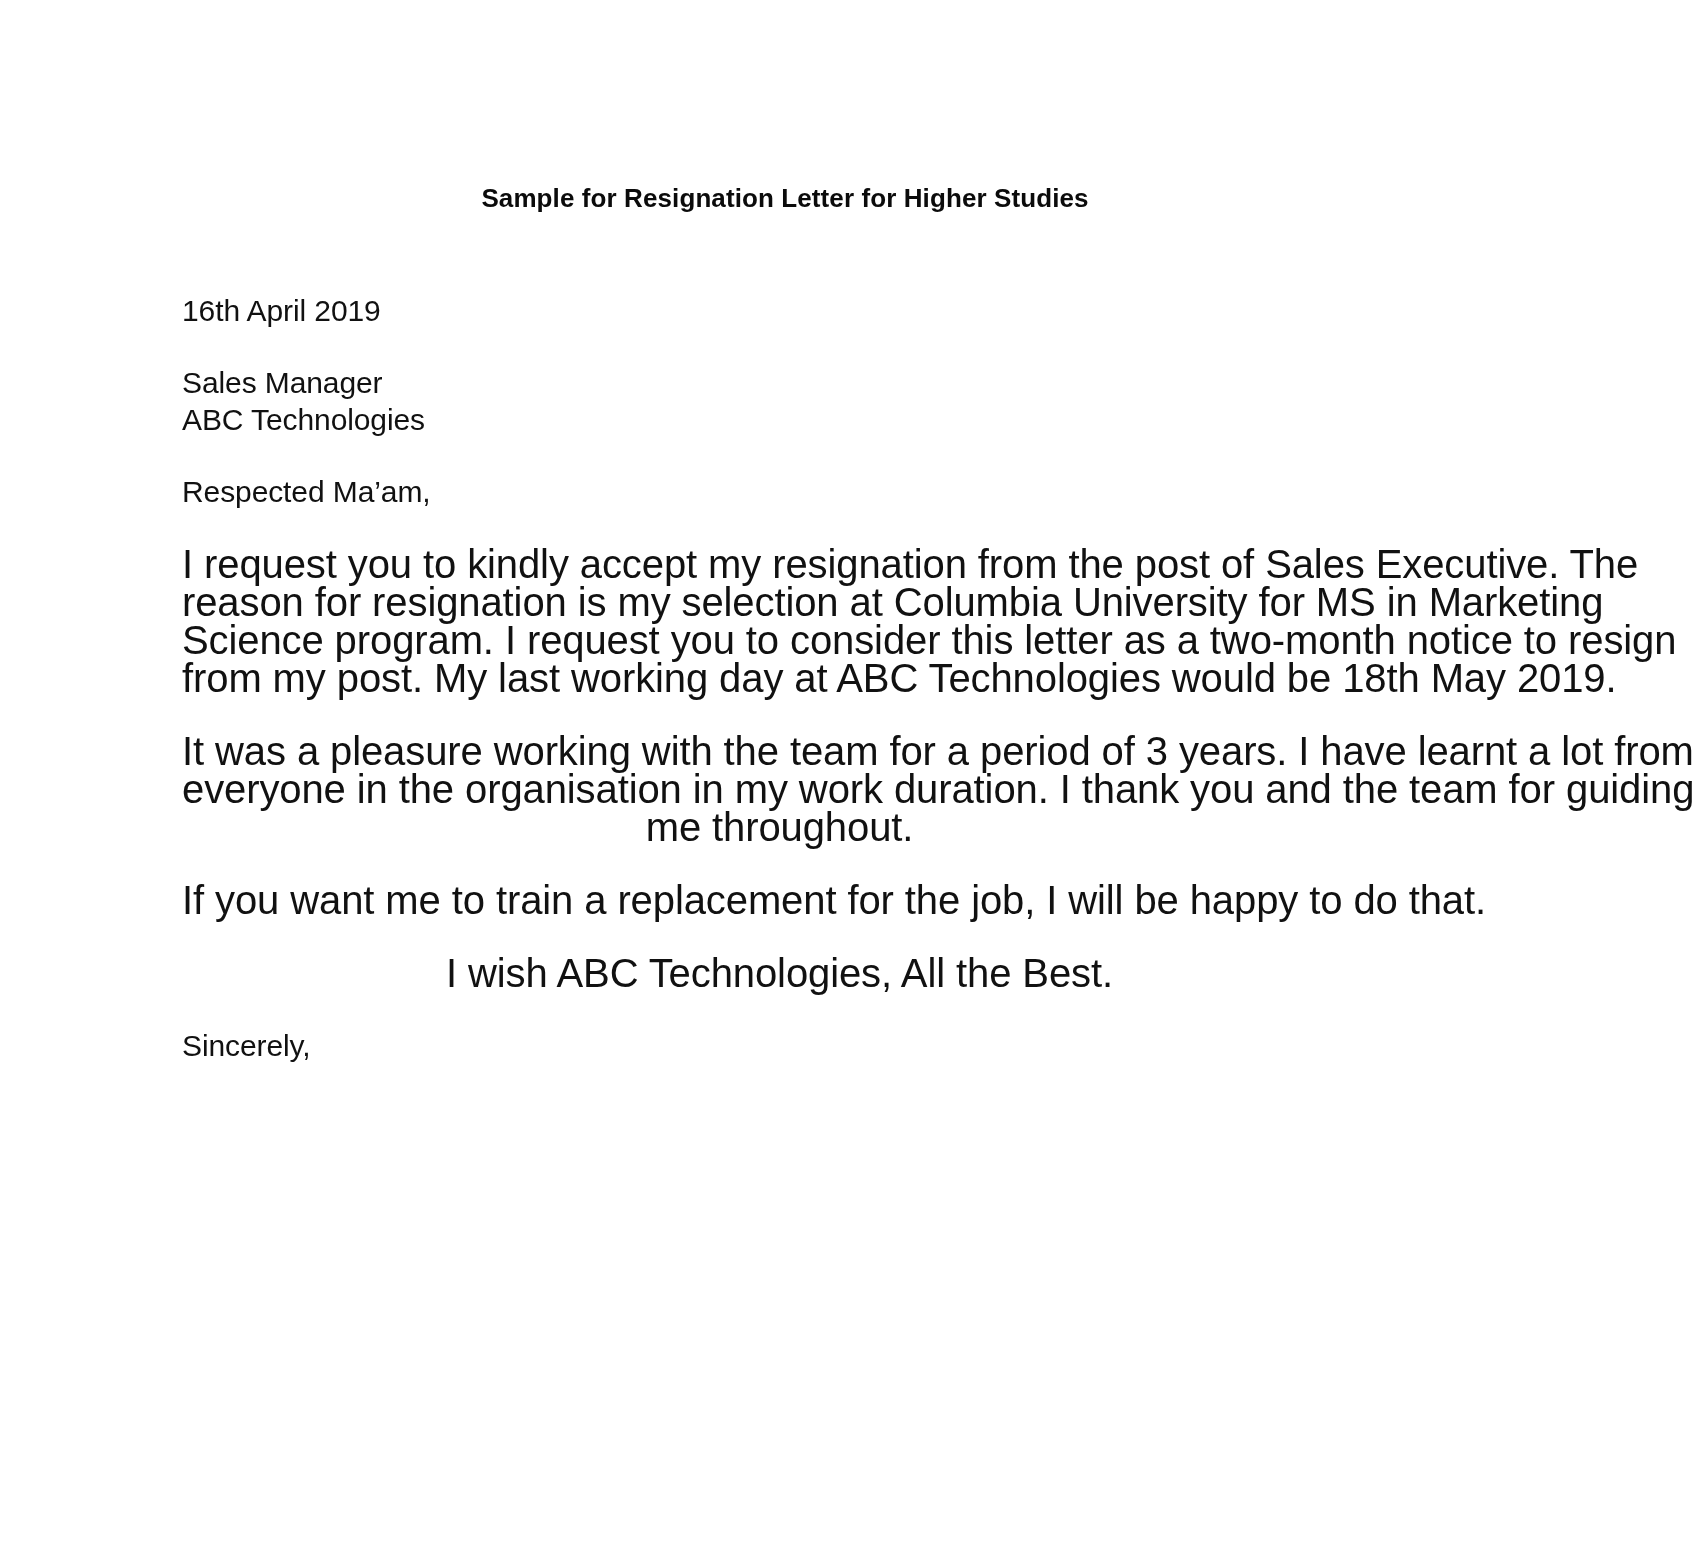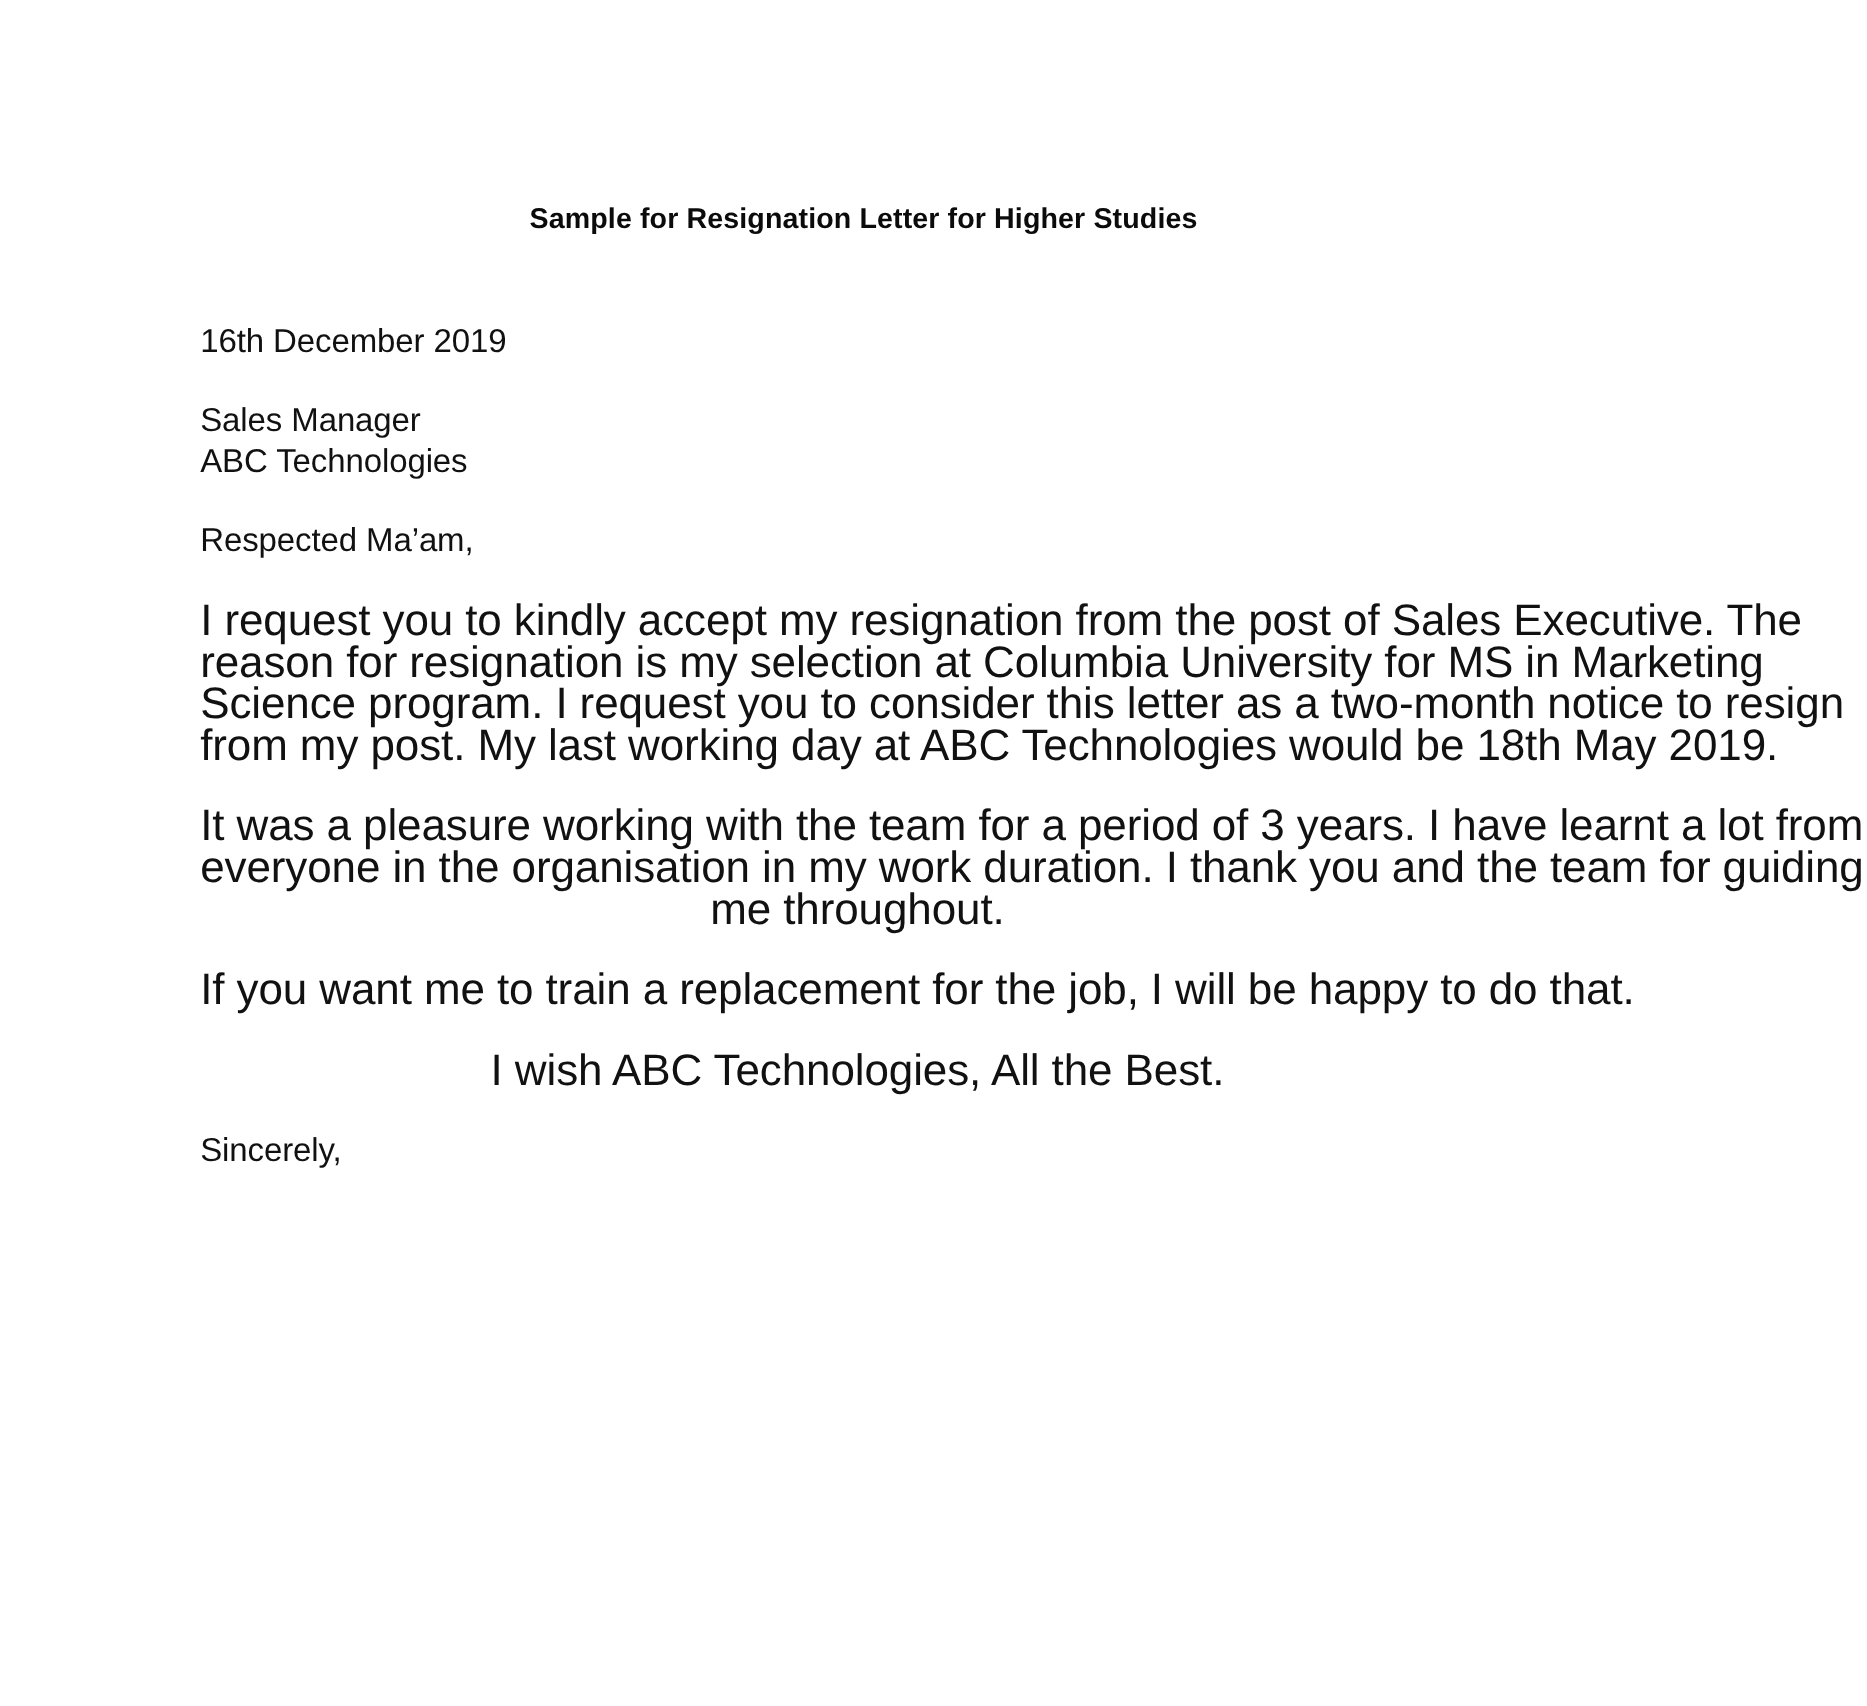--- a/index.html
+++ b/index.html
@@ -98,21 +98,21 @@
 </head>
 <body>
 
 <div class="page">
 
   <div class="doc-title">Sample for Resignation Letter for Higher Studies</div>
 
   <div class="letter-body">
 
     <div class="block">
-      <span class="line">16th December 2019</span>
+      <span class="line">16th April 2019</span>
     </div>
 
     <div class="block tight-lines">
       <span class="line">Sales Manager</span>
       <span class="line">ABC Technologies</span>
     </div>
 
 
     <div class="block">
       <span class="line">Respected Ma’am,</span>

